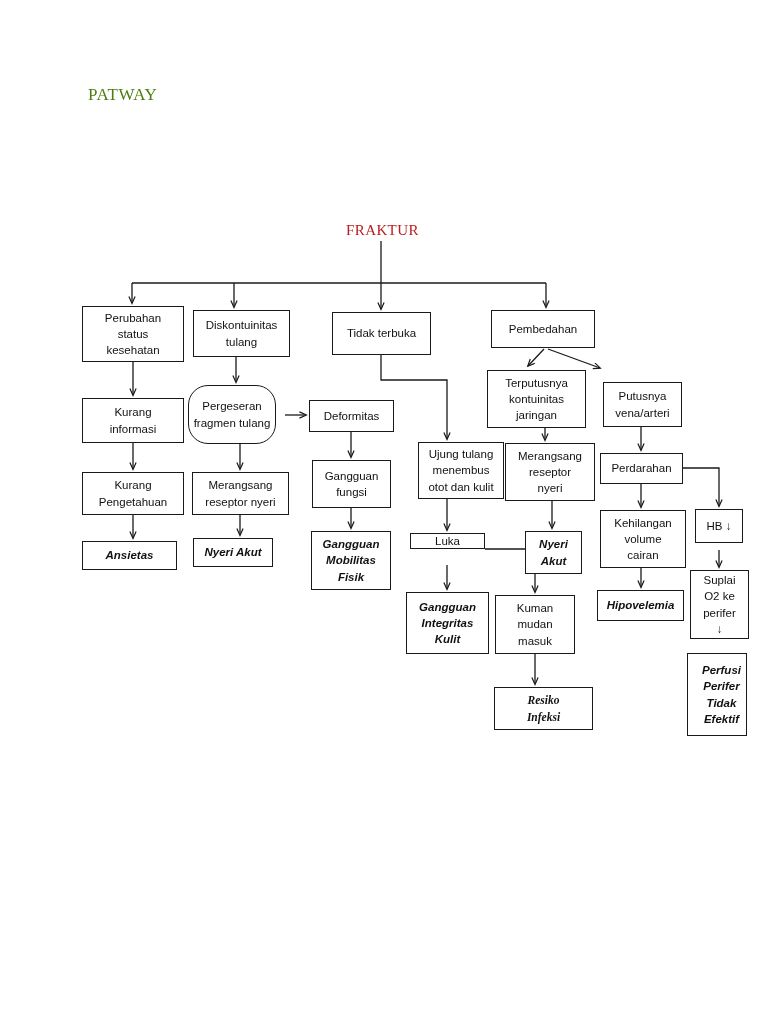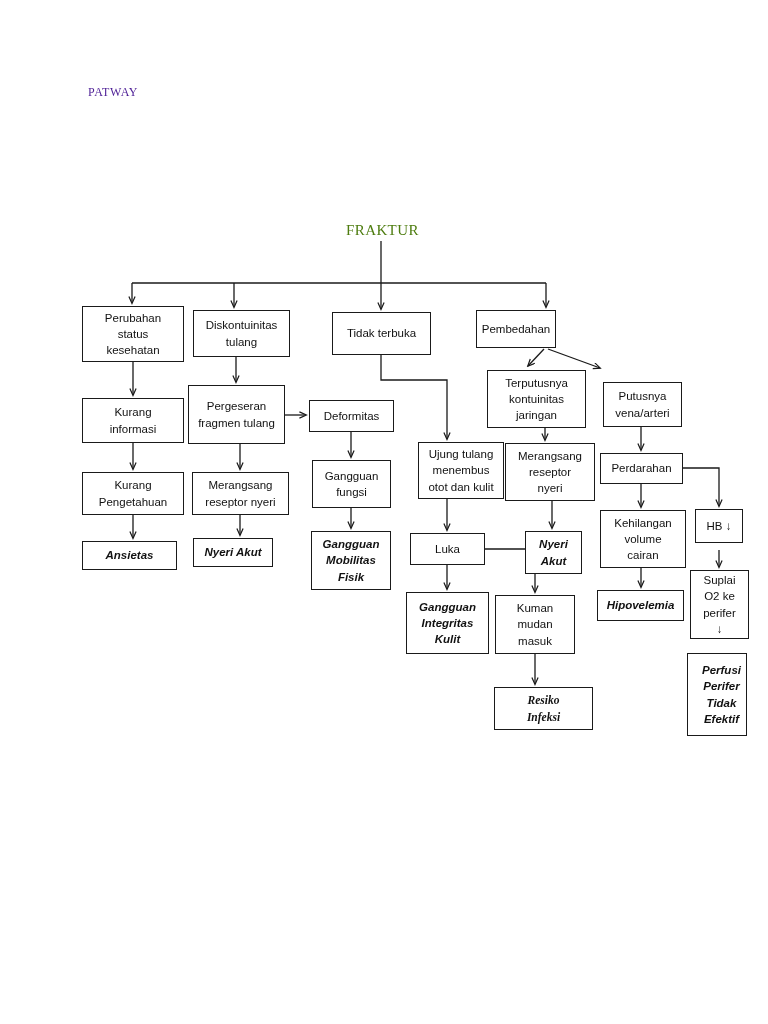--- a/index.html
+++ b/index.html
@@ -17,33 +17,33 @@
     width: 768px;
     height: 1024px;
     background: #ffffff;
     overflow: hidden;
   }
   #page-title {
     position: absolute;
     left: 88px;
     top: 85px;
     font-family: "Liberation Serif", serif;
-    font-size: 12px;
+    font-size: 17px;
     letter-spacing: 0.6px;
-    color: #4c1d95;
+    color: #4d7c0f;
     white-space: nowrap;
   }
   #root-label {
     position: absolute;
     left: 346px;
     top: 222px;
     font-family: "Liberation Serif", serif;
     font-size: 15px;
     letter-spacing: 0.4px;
-    color: #4d7c0f;
+    color: #b91c1c;
     white-space: nowrap;
   }
   #connectors {
     position: absolute;
     left: 0;
     top: 0;
     width: 768px;
     height: 1024px;
     pointer-events: none;
   }
@@ -137,28 +137,28 @@
 status
 kesehatan</span>
       </div>
       <div class="node" style="left: 193px; top: 310px; width: 97px; height: 47px;">
         <span class="txt">Diskontuinitas
 tulang</span>
       </div>
       <div class="node" style="left: 332px; top: 312px; width: 99px; height: 43px;">
         <span class="txt">Tidak terbuka</span>
       </div>
-      <div class="node" style="left: 476px; top: 310px; width: 80px; height: 38px; text-align: center;">
+      <div class="node" style="left: 491px; top: 310px; width: 104px; height: 38px; text-align: center;">
         <span class="txt">Pembedahan</span>
       </div>
       <div class="node" style="left: 82px; top: 398px; width: 102px; height: 45px;">
         <span class="txt">Kurang
 informasi</span>
       </div>
-      <div class="node" style="left: 188px; top: 385px; width: 97px; height: 59px;">
+      <div class="node" style="left: 188px; top: 385px; width: 88px; height: 59px; border-radius: 20px;">
         <span class="txt">Pergeseran
 fragmen tulang</span>
       </div>
       <div class="node" style="left: 309px; top: 400px; width: 85px; height: 32px;">
         <span class="txt">Deformitas</span>
       </div>
       <div class="node" style="left: 487px; top: 370px; width: 99px; height: 58px;">
         <span class="txt">Terputusnya
 kontuinitas
 jaringan</span>
@@ -196,21 +196,21 @@
         <span class="txt">Ansietas</span>
       </div>
       <div class="node diagnosis" style="left: 193px; top: 538px; width: 80px; height: 29px;">
         <span class="txt">Nyeri Akut</span>
       </div>
       <div class="node diagnosis" style="left: 311px; top: 531px; width: 80px; height: 59px;">
         <span class="txt">Gangguan
 Mobilitas
 Fisik</span>
       </div>
-      <div class="node" style="left: 410px; top: 533px; width: 75px; height: 32px;">
+      <div class="node" style="left: 410px; top: 533px; width: 75px; height: 16px;">
         <span class="txt">Luka</span>
       </div>
       <div class="node diagnosis" style="left: 525px; top: 531px; width: 57px; height: 43px;">
         <span class="txt">Nyeri
 Akut</span>
       </div>
       <div class="node" style="left: 600px; top: 510px; width: 86px; height: 58px;">
         <span class="txt">Kehilangan
 volume
 cairan</span>

